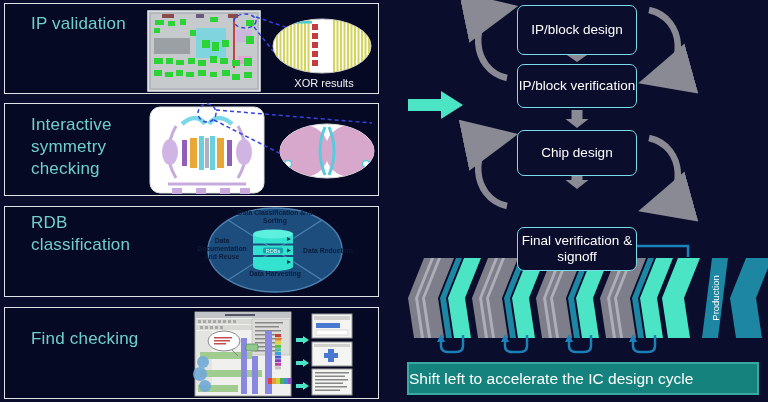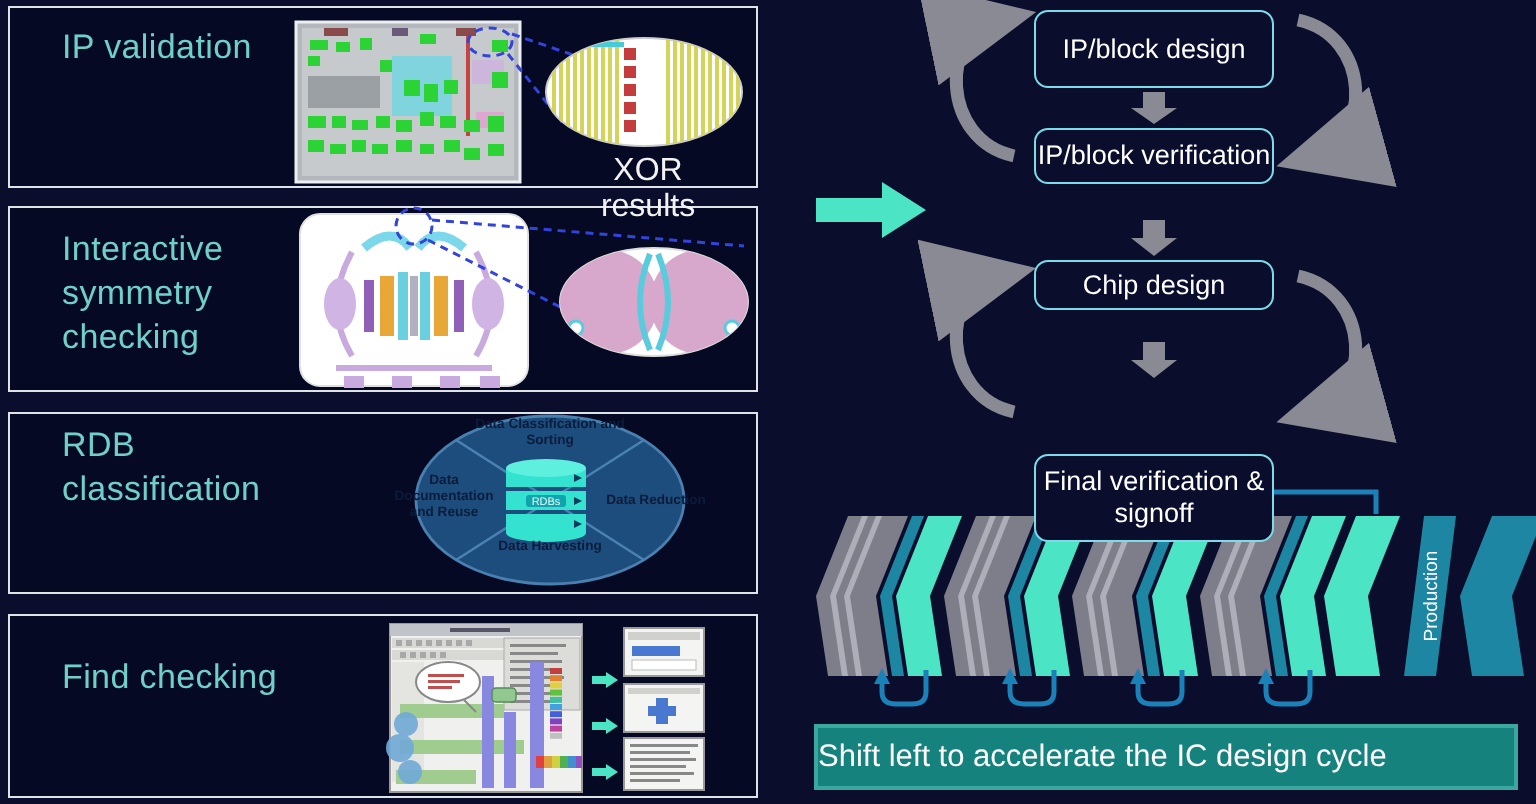--- a/index.html
+++ b/index.html
@@ -15,21 +15,21 @@
     position:absolute;color:#6fd0ca;font-size:17px;line-height:1.3;letter-spacing:.2px;margin-left:14px;
   }
   .gfx{position:absolute;left:0;top:0;pointer-events:none;}
   .flow-box{
     position:absolute;left:517px;width:120px;box-sizing:border-box;
     border:1.6px solid #7adce8;border-radius:7px;background:#0a0d2b;
     color:#ffffff;font-size:13.5px;line-height:1.18;text-align:center;
     display:flex;align-items:center;justify-content:center;
   }
   .caption{
-    position:absolute;color:#f2f2f2;font-size:16px;text-align:center;
+    position:absolute;color:#f2f2f2;font-size:11px;text-align:center;
   }
   .wheel-label{
     position:absolute;color:#0a1c3c;font-size:6.8px;font-weight:bold;
     line-height:1.15;text-align:center;
   }
   .banner{
     position:absolute;left:407px;top:362px;width:352px;height:33px;box-sizing:border-box;
     background:#16827e;border:2px solid #3aa89e;color:#ffffff;font-size:15.5px;
     display:flex;align-items:center;justify-content:flex-start;white-space:nowrap;
   }
@@ -366,27 +366,27 @@
     </g>
   </svg>
 
   <div class="caption" style="left:291px;top:77px;width:66px;">XOR results</div>
 
   <div class="wheel-label" style="left:235px;top:209px;width:80px;">Data Classification and Sorting</div>
   <div class="wheel-label" style="left:196px;top:237px;width:52px;">Data Documentation and Reuse</div>
   <div class="wheel-label" style="left:298px;top:247px;width:60px;">Data Reduction</div>
   <div class="wheel-label" style="left:238px;top:270px;width:74px;">Data Harvesting</div>
 
-  <div class="flow-box" style="top:5px;height:39px;">
+  <div class="flow-box" style="top:5px;height:50px;">
     <span>IP/block design</span>
   </div>
-  <div class="flow-box" style="top:64px;height:28px;">
+  <div class="flow-box" style="top:64px;height:44px;">
     <span>IP/block verification</span>
   </div>
-  <div class="flow-box" style="top:130px;height:25px;">
+  <div class="flow-box" style="top:130px;height:46px;">
     <span>Chip design</span>
   </div>
   <div class="flow-box" style="top:191px;height:44px;margin-top:36px;">
     <span>Final verification &amp; signoff</span>
   </div>
 
   <div class="banner">
     <span>Shift left to accelerate the IC design cycle</span>
   </div>
 

